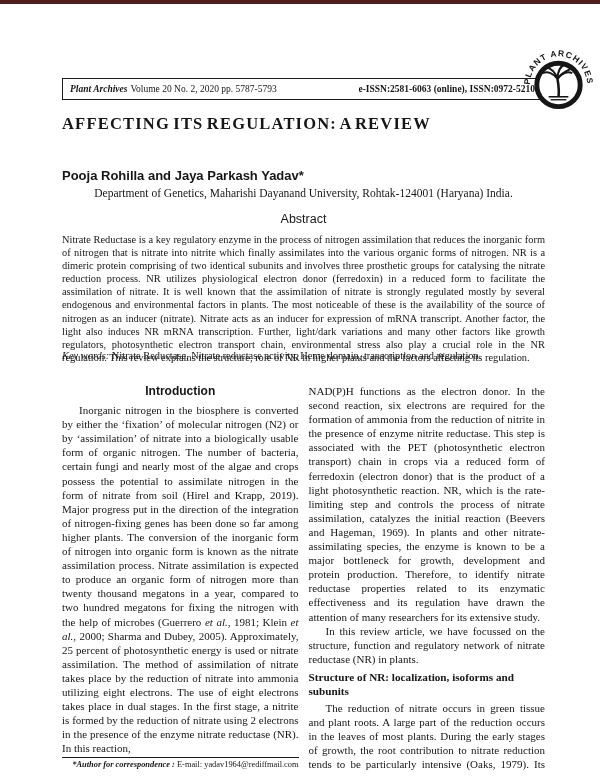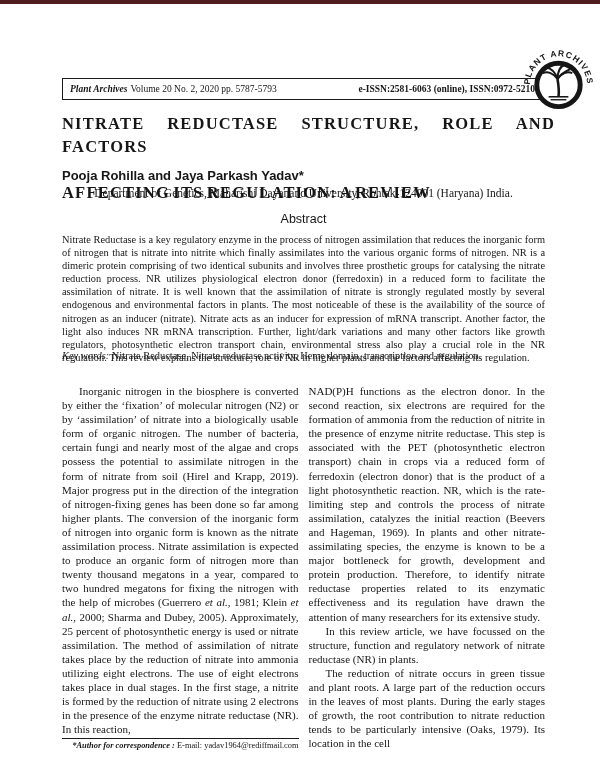--- a/index.html
+++ b/index.html
@@ -77,38 +77,39 @@
     <path d="M35,34 C35,26 38,21 43,19" stroke-width="2"></path>
     <path d="M35,34 C39,28 45,26 50,28" stroke-width="2"></path>
     <path d="M35,34 C38,29 43,26 48,24" stroke-width="2"></path>
     <path d="M35,34 C36,40 37,46 36,52" stroke-width="2.6"></path>
     <path d="M26,52 h20" stroke-width="1.6"></path>
     <path d="M28,55 h16" stroke-width="1.4"></path>
   </g>
 </svg>
 
 <div class="title">
-  <div class="title-line1">NITRATE REDUCTASE STRUCTURE, ROLE AND FACTORS</div>
   <div class="title-line2">AFFECTING ITS REGULATION: A REVIEW</div>
 </div>
 
 <div class="authors">Pooja Rohilla and Jaya Parkash Yadav*</div>
 <div class="affiliation">Department of Genetics, Maharishi Dayanand University, Rohtak-124001 (Haryana) India.</div>
 
 <div class="abstract-heading">Abstract</div>
 <div class="abstract-text">Nitrate Reductase is a key regulatory enzyme in the process of nitrogen assimilation that reduces the inorganic form of nitrogen that is nitrate into nitrite which finally assimilates into the various organic forms of nitrogen. NR is a dimeric protein comprising of two identical subunits and involves three prosthetic groups for catalysing the nitrate reduction process. NR utilizes physiological electron donor (ferredoxin) in a reduced form to facilitate the assimilation of nitrate. It is well known that the assimilation of nitrate is strongly regulated mostly by several endogenous and environmental factors in plants. The most noticeable of these is the availability of the source of nitrogen as an inducer (nitrate). Nitrate acts as an inducer for expression of mRNA transcript. Another factor, the light also induces NR mRNA transcription. Further, light/dark variations and many other factors like growth regulators, photosynthetic electron transport chain, environmental stress also play a crucial role in the NR regulation. This review explains the structure, role of NR in higher plants and the factors affecting its regulation.</div>
 <div class="keywords">
   <span class="keywords-label">Key words:</span><span> Nitrate Reductase, Nitrate reductase activity, Heme domain, transcription and regulation.</span>
 </div>
 
 <div class="columns">
   <div class="col">
+    <div class="col-heading">Introduction</div>
     <p><span>Inorganic nitrogen in the biosphere is converted by either the ‘fixation’ of molecular nitrogen (N2) or by ‘assimilation’ of nitrate into a biologically usable form of organic nitrogen. The number of bacteria, certain fungi and nearly most of the algae and crops possess the potential to assimilate nitrogen in the form of nitrate from soil (Hirel and Krapp, 2019). Major progress put in the direction of the integration of nitrogen-fixing genes has been done so far among higher plants. The conversion of the inorganic form of nitrogen into organic form is known as the nitrate assimilation process. Nitrate assimilation is expected to produce an organic form of nitrogen more than twenty thousand megatons in a year, compared to two hundred megatons for fixing the nitrogen with the help of microbes (Guerrero </span><span class="it">et al.,</span><span> 1981; Klein </span><span class="it">et al.,</span><span> 2000; Sharma and Dubey, 2005). Approximately, 25 percent of photosynthetic energy is used or nitrate assimilation. The method of assimilation of nitrate takes place by the reduction of nitrate into ammonia utilizing eight electrons. The use of eight electrons takes place in dual stages. In the first stage, a nitrite is formed by the reduction of nitrate using 2 electrons in the presence of the enzyme nitrate reductase (NR). In this reaction,</span></p>
     <div class="footnote">
       <span class="footnote-label">*Author for correspondence : </span><span>E-mail: yadav1964@rediffmail.com</span>
     </div>
   </div>
   <div class="col">
     <p class="no-indent">NAD(P)H functions as the electron donor. In the second reaction, six electrons are required for the formation of ammonia from the reduction of nitrite in the presence of enzyme nitrite reductase. This step is associated with the PET (photosynthetic electron transport) chain in crops via a reduced form of ferredoxin (electron donor) that is the product of a light photosynthetic reaction. NR, which is the rate-limiting step and controls the process of nitrate assimilation, catalyzes the initial reaction (Beevers and Hageman, 1969). In plants and other nitrate-assimilating species, the enzyme is known to be a major bottleneck for growth, development and protein production. Therefore, to identify nitrate reductase properties related to its enzymatic effectiveness and its regulation have drawn the attention of many researchers for its extensive study.</p>
     <p>In this review article, we have focussed on the structure, function and regulatory network of nitrate reductase (NR) in plants.</p>
+    <div class="sub-heading">Structure of NR: localization, isoforms and subunits</div>
     <p>The reduction of nitrate occurs in green tissue and plant roots. A large part of the reduction occurs in the leaves of most plants. During the early stages of growth, the root contribution to nitrate reduction tends to be particularly intensive (Oaks, 1979). Its location in the cell</p>
   </div>
 </div>
 
 </body></html>

